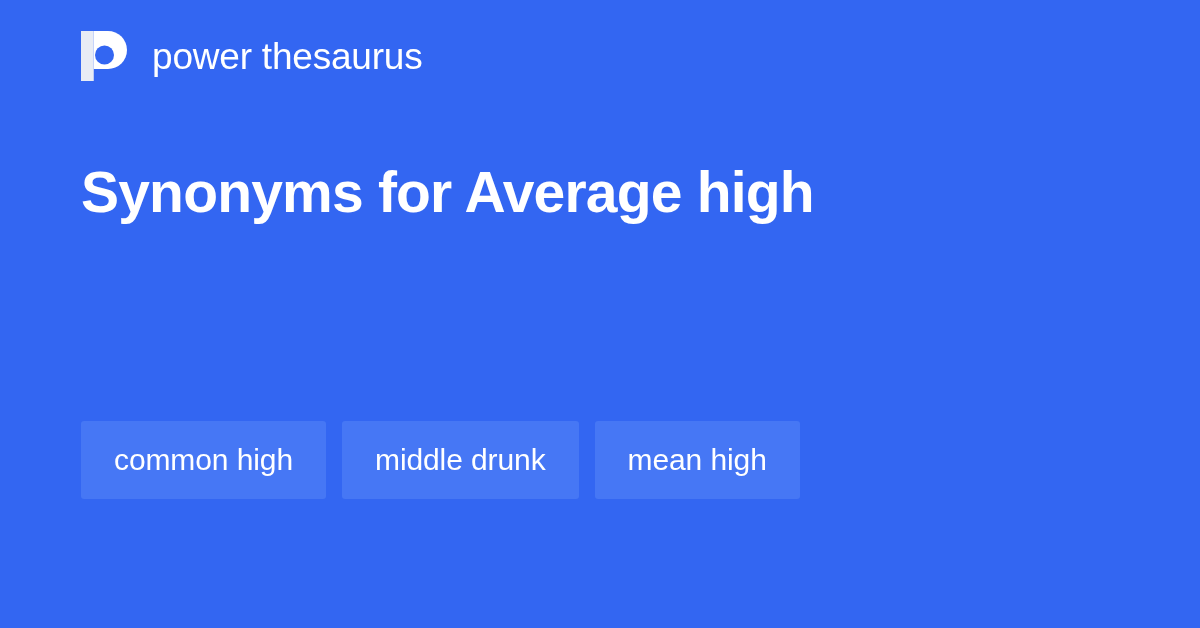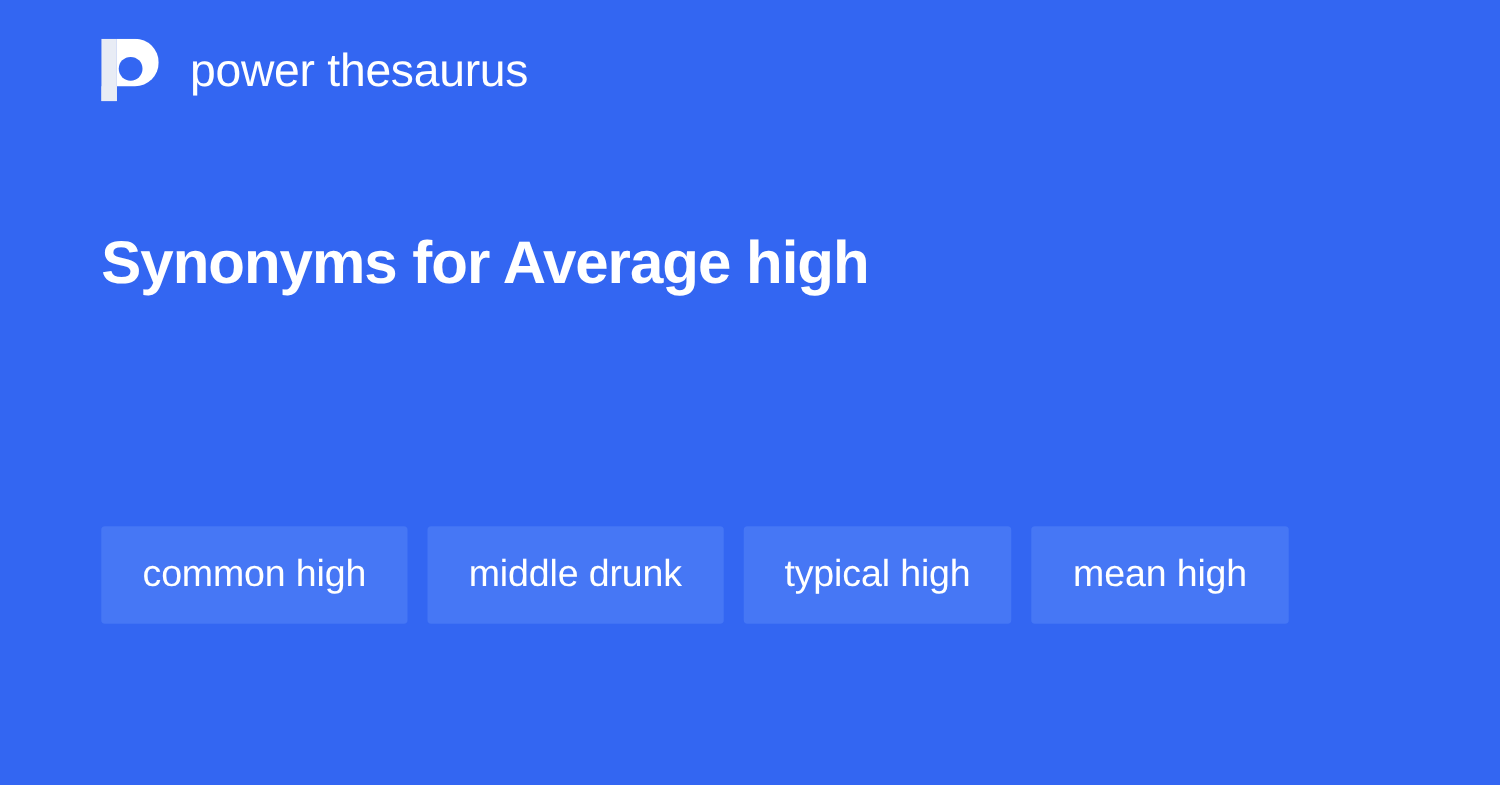--- a/index.html
+++ b/index.html
@@ -49,24 +49,24 @@
     font-weight: 400;
     letter-spacing: -0.2px;
     line-height: 1;
     white-space: nowrap;
   }
 
   
   .headline {
     position: absolute;
     left: 81px;
-    top: 157px;
+    top: 138px;
     width: 940px;
     color: #ffffff;
-    font-size: 48px;
+    font-size: 57px;
     font-weight: 700;
     line-height: 108px;
     letter-spacing: -0.8px;
   }
 
   
   .chips {
     position: absolute;
     left: 81px;
     top: 421px;
@@ -116,20 +116,17 @@
   <h1 class="headline">Synonyms for Average high</h1>
 
   <div class="chips">
     <div class="chip">
         <span>common high</span>
       </div>
     <div class="chip">
         <span>middle drunk</span>
       </div>
     <div class="chip">
-        <span>typical high</span>
-      </div>
-    <div class="chip">
         <span>mean high</span>
       </div>
   </div>
 
 </div>
 
 </body></html>

